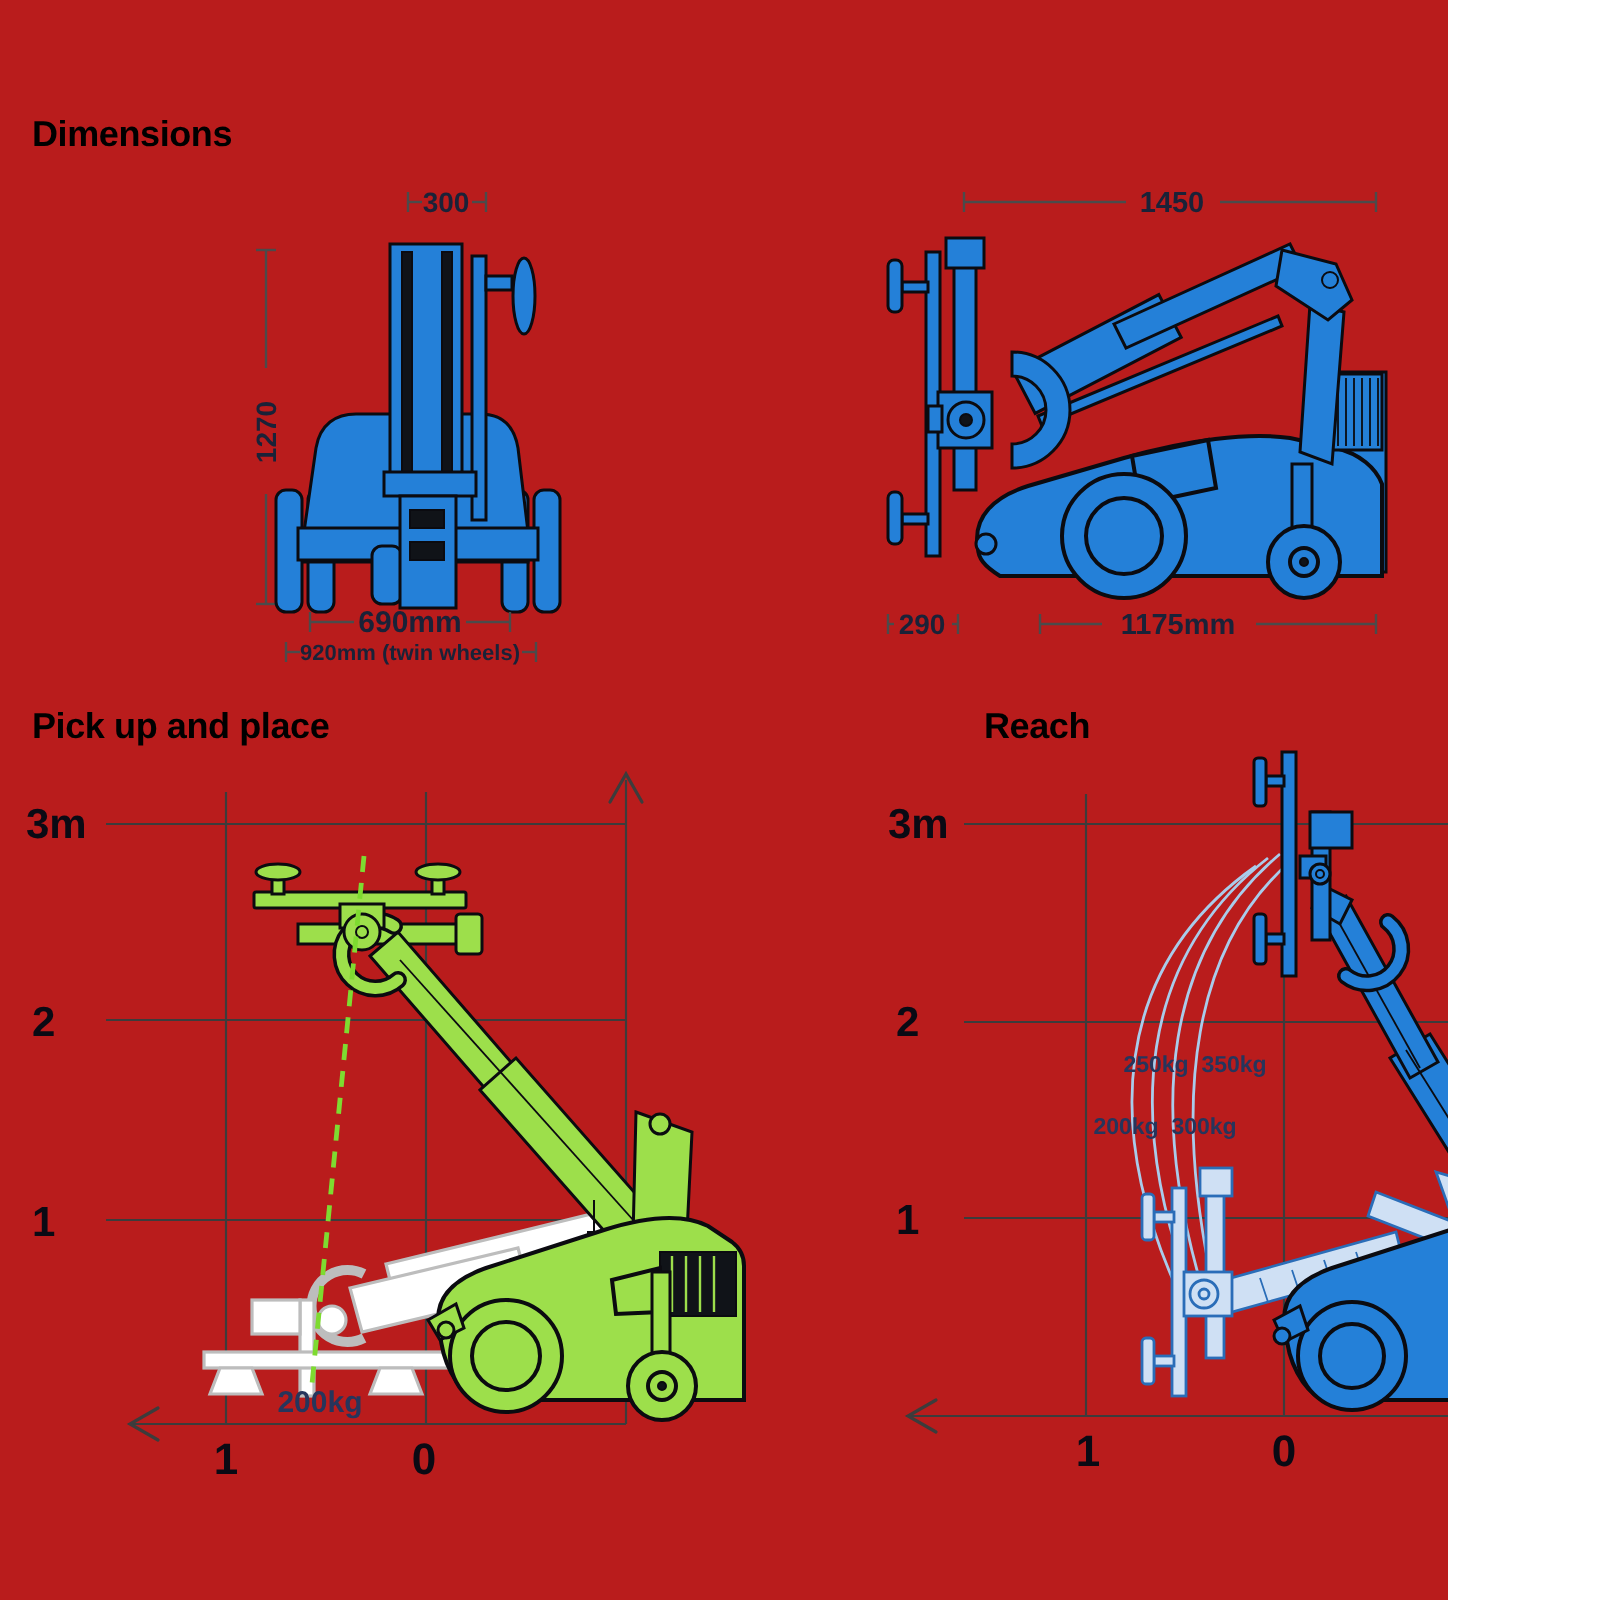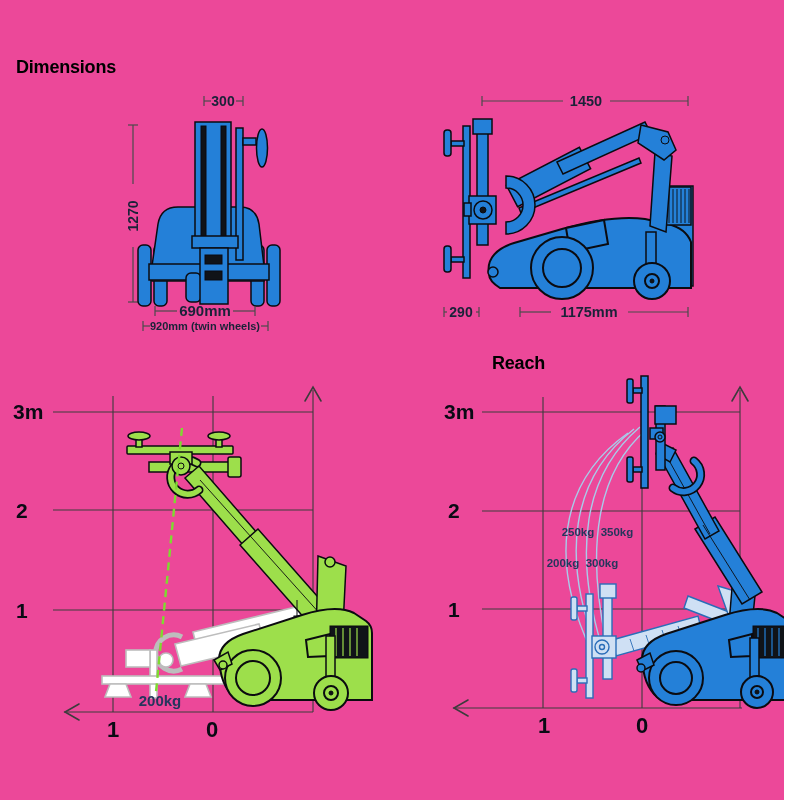--- a/index.html
+++ b/index.html
@@ -1,16 +1,16 @@
 <!DOCTYPE html>
 <html style="--machine-blue: #2480D8; --machine-green: #9DDF4B; --ghost-blue-fill: #CFE0F4; --ghost-blue-stroke: #2A6DB8; --arc-blue: #A9CBEA; --ghost-gray: #BDBDBD; --dashed-green: #7EDB30; --label-navy: #26355C; --dim-text: #1A2238; --grid-line: #3C3C3C; --dim-line: #4B4B4B; --outline: #0B0B10; --dark-fill: #101318;"><head>
 <meta charset="utf-8">
 <style>
   html,body{margin:0;padding:0;background:#fff;}
-  .stage{position:relative;width:784px;height:800px;background:#ec4899;overflow:hidden;
+  .stage{position:relative;width:724px;height:800px;background:#b91c1c;overflow:hidden;
          font-family:"Liberation Sans",sans-serif;}
   .heading{position:absolute;font-weight:bold;font-size:18px;color:#000;letter-spacing:-0.2px;}
   #hd-dimensions{left:16px;top:57px;}
   #hd-pick{left:16px;top:353px;}
   #hd-reach{left:446px;top:353px;margin-left:46px;}
   svg{position:absolute;left:0;top:0;font-family:"Liberation Sans",sans-serif;}
   .blue{fill:var(--machine-blue);stroke:var(--outline);stroke-width:1.5;}
   .blue.sw2{stroke-width:2;}
   .green{fill:var(--machine-green);stroke:var(--outline);stroke-width:1.5;}
   .green.sw2{stroke-width:2;}
@@ -33,20 +33,21 @@
   .clink-out{stroke:var(--outline);stroke-width:9;fill:none;stroke-linecap:round;}
   .clink-grn{stroke:var(--machine-green);stroke-width:5.5;fill:none;stroke-linecap:round;}
   .clink-blu{stroke:var(--machine-blue);stroke-width:5.5;fill:none;stroke-linecap:round;}
 </style>
 </head>
 <body>
 
 <div class="stage">
 
   <div class="heading" id="hd-dimensions">Dimensions</div>
+  <div class="heading" id="hd-pick">Pick up and place</div>
   <div class="heading" id="hd-reach">Reach</div>
 
   <svg width="800" height="800" viewBox="0 0 800 800">
 
     <g>
 
       <g>
         <line class="dimline" x1="204" y1="96" x2="204" y2="106"></line>
         <line class="dimline" x1="243" y1="96" x2="243" y2="106"></line>
         <line class="dimline" x1="204" y1="101" x2="211" y2="101"></line>

